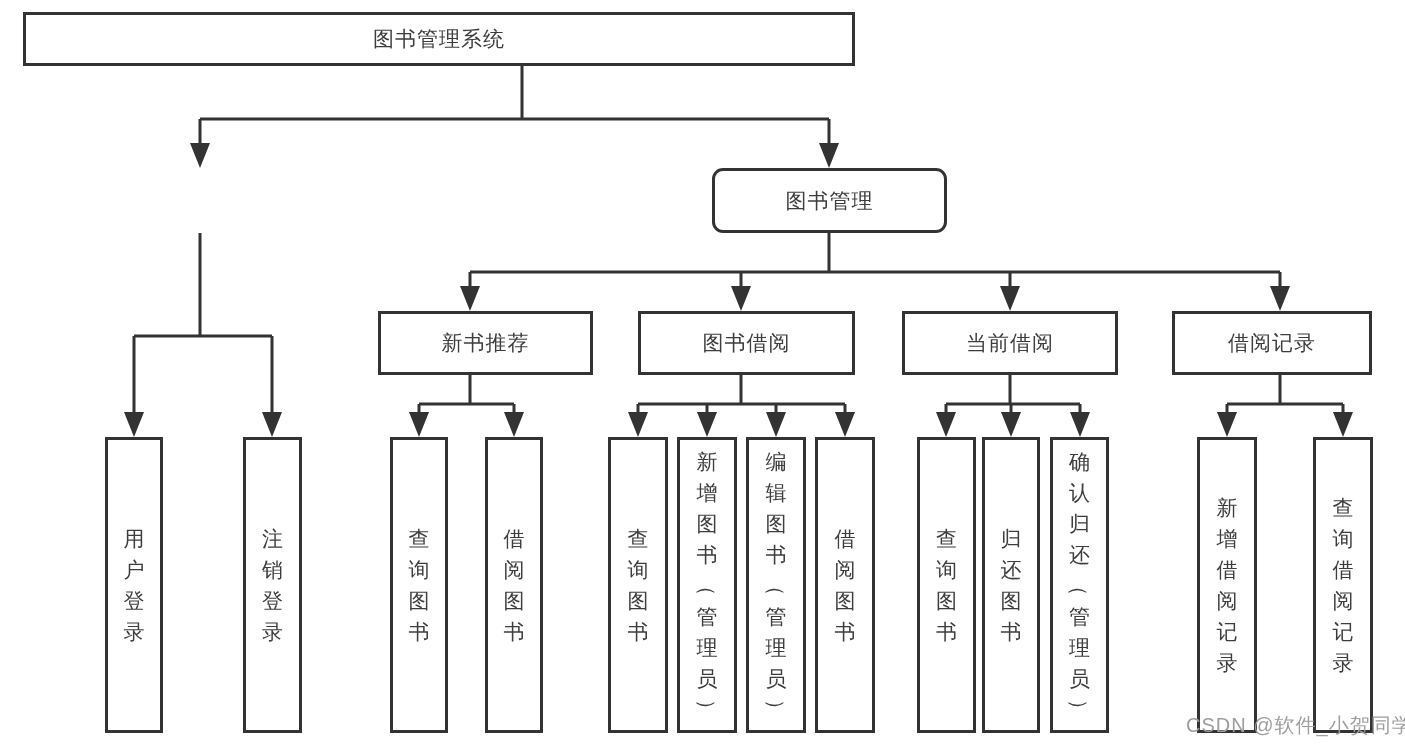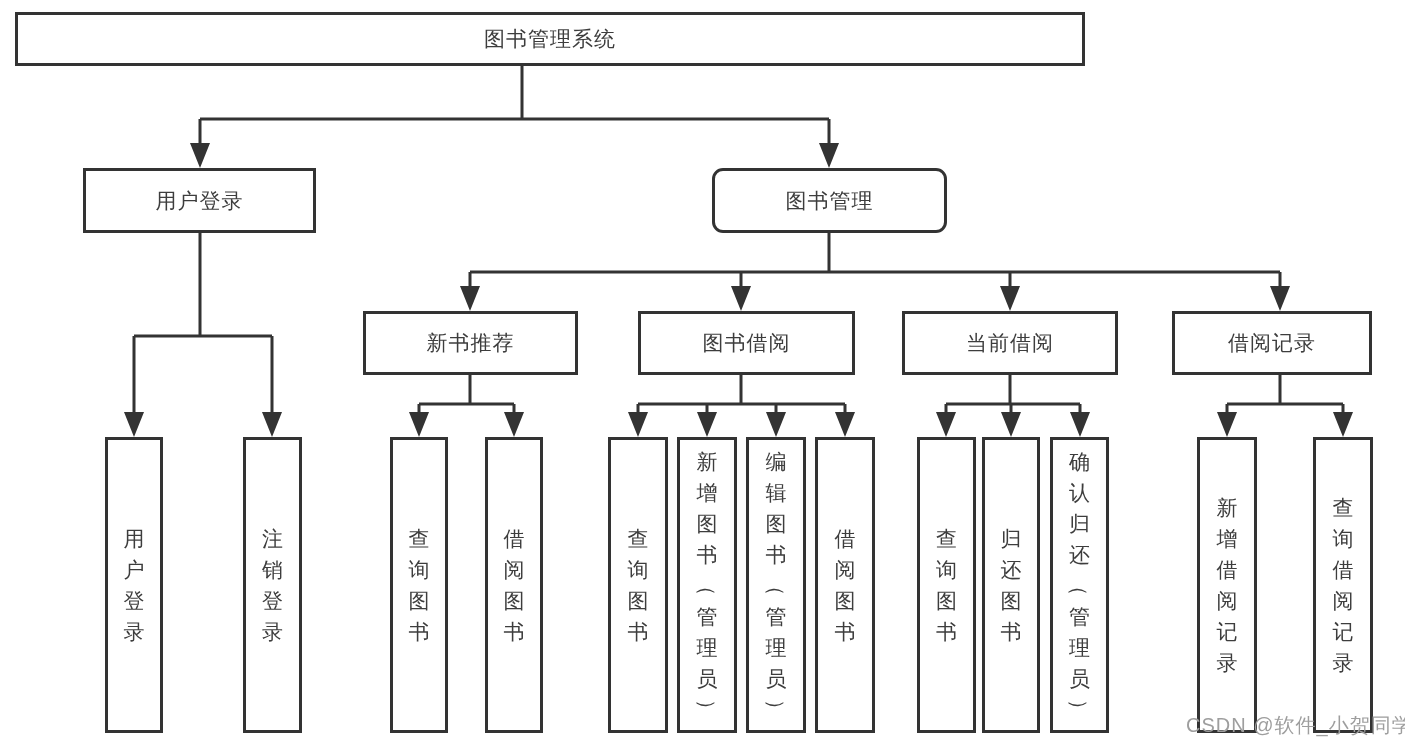--- a/index.html
+++ b/index.html
@@ -62,32 +62,29 @@
       <polygon points="766,412 786,412 776,437"></polygon>
       <polygon points="835,412 855,412 845,437"></polygon>
       <polygon points="936,412 956,412 946,437"></polygon>
       <polygon points="1001,412 1021,412 1011,437"></polygon>
       <polygon points="1070,412 1090,412 1080,437"></polygon>
       <polygon points="1217,412 1237,412 1227,437"></polygon>
       <polygon points="1333,412 1353,412 1343,437"></polygon>
     </g>
   </svg>
 
-  <div class="node h" style="left:15px;top:12px;width:1070px;height:54px;text-align:right;">
+  <div class="node h" style="left:23px;top:12px;width:832px;height:54px;text-align:right;">
     <span>图书管理系统</span>
   </div>
 
-  <div class="node h" style="left:83px;top:168px;width:233px;height:65px;">
-    <span>用户登录</span>
-  </div>
   <div class="node h" style="left:712px;top:168px;width:235px;height:65px;border-radius:11px;">
     <span>图书管理</span>
   </div>
 
-  <div class="node h" style="left:363px;top:311px;width:215px;height:64px;">
+  <div class="node h" style="left:378px;top:311px;width:215px;height:64px;">
     <span>新书推荐</span>
   </div>
   <div class="node h" style="left:638px;top:311px;width:217px;height:64px;">
     <span>图书借阅</span>
   </div>
   <div class="node h" style="left:902px;top:311px;width:216px;height:64px;">
     <span>当前借阅</span>
   </div>
   <div class="node h" style="left:1172px;top:311px;width:200px;height:64px;">
     <span>借阅记录</span>

